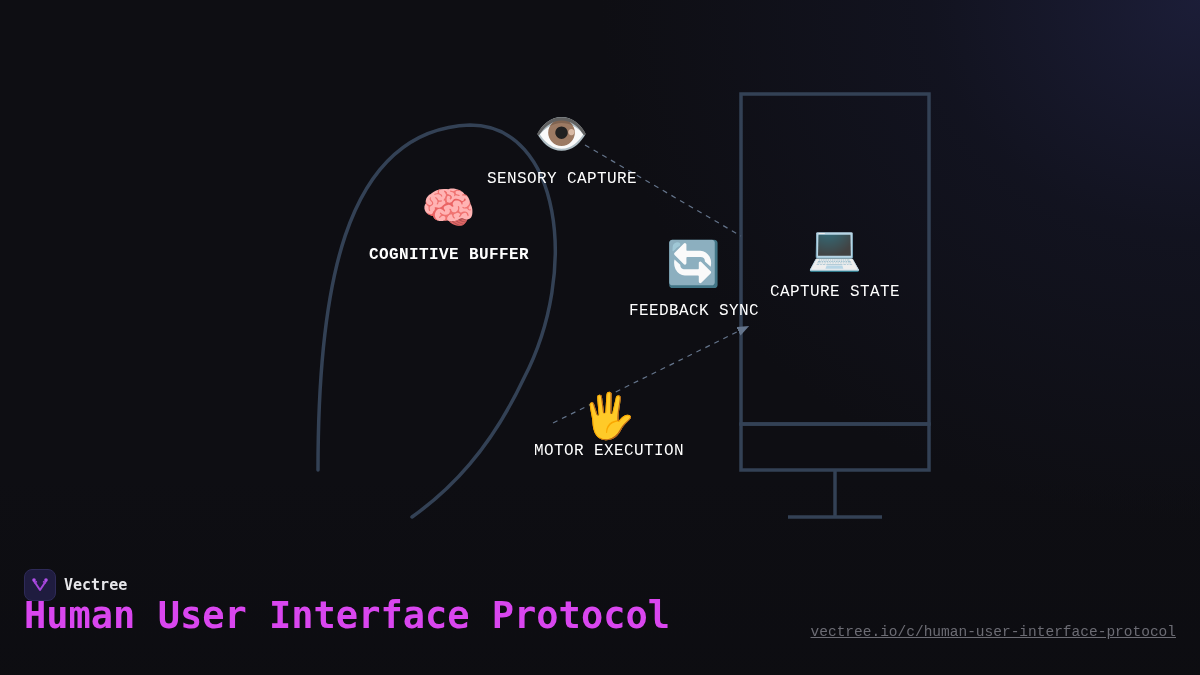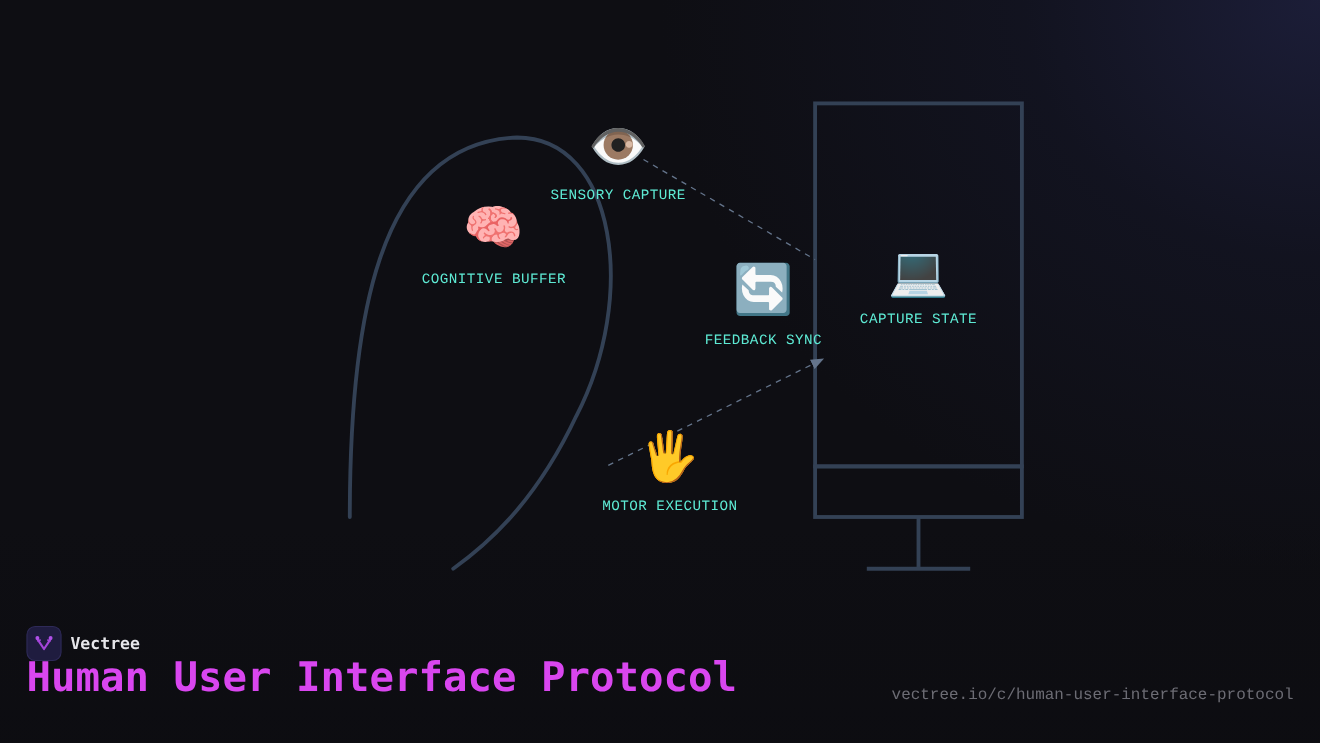--- a/index.html
+++ b/index.html
@@ -18,21 +18,21 @@
     svg.diagram { position: absolute; left: 0; top: 0; }
     .node {
       position: absolute; transform: translateX(-50%);
       display: flex; flex-direction: column; align-items: center;
     }
     .node .emoji {
       font-family: "DejaVu Sans", sans-serif;
       font-size: 44px; line-height: 52px; height: 52px;
     }
     .node .label {
-      font-size: 13px; letter-spacing: 0.4px; color: #5eead4;
+      font-size: 16px; letter-spacing: 0.4px; color: #ffffff;
       white-space: nowrap;
     }
     .brand {
       position: absolute; left: 24px; top: 569px;
       display: flex; align-items: center; gap: 8px;
     }
     .brand-logo {
       width: 32px; height: 32px; border-radius: 8px;
       background: #1f1c3f; border: 1px solid #2e2a58;
       box-sizing: border-box;
@@ -43,21 +43,21 @@
       font-size: 15px; font-weight: bold; color: #e6e6ea;
     }
     .title {
       position: absolute; left: 24px; top: 594px;
       font-family: "DejaVu Sans Mono", monospace;
       font-size: 37px; font-weight: bold; color: #d946ef;
       letter-spacing: 0px; white-space: nowrap;
     }
     .url {
       position: absolute; right: 24px; top: 624px;
-      font-size: 14.5px; color: #6c6c74; white-space: nowrap;
+      font-size: 14.5px; color: #6c6c74; white-space: nowrap; text-decoration: underline;
     }
   </style>
 </head>
 <body>
 
 <div class="bg-glow"></div>
 
 <svg class="diagram" width="1200" height="675" viewBox="0 0 1200 675">
   <defs>
     <marker id="arrowhead" markerWidth="10" markerHeight="8" refX="8" refY="4" orient="auto">
@@ -76,36 +76,36 @@
   <line x1="553" y1="423" x2="747" y2="327" stroke="#64748b" stroke-width="1.2" stroke-dasharray="5,5" marker-end="url(#arrowhead)"></line>
 </svg>
 
 <div class="node" style="left:562px; top:108px;">
   <span class="emoji">👁️</span>
   <span class="label" style="margin-top:10px;">SENSORY CAPTURE</span>
 </div>
 
 <div class="node" style="left:449px; top:182px;">
   <span class="emoji">🧠</span>
-  <span class="label" style="margin-top:12px;">COGNITIVE BUFFER</span>
+  <span class="label" style="margin-top:12px;font-weight:bold;">COGNITIVE BUFFER</span>
 </div>
 
 <div class="node" style="left:694px; top:238px;">
   <span class="emoji">🔄</span>
   <span class="label" style="margin-top:12px;font-family:Liberation Mono, monospace;">FEEDBACK SYNC</span>
 </div>
 
 <div class="node" style="left:835px; top:222px;">
   <span class="emoji">💻</span>
   <span class="label" style="margin-top:9px;">CAPTURE STATE</span>
 </div>
 
 <div class="node" style="left:609px; top:390px;">
   <span class="emoji">🖐️</span>
-  <span class="label" style="margin-top:11px;">MOTOR EXECUTION</span>
+  <span class="label" style="">MOTOR EXECUTION</span>
 </div>
 
 <div class="brand">
   <div class="brand-logo">
     <svg width="18" height="16" viewBox="0 0 18 16">
       <path d="M3,4 L9,13 L15,4" fill="none" stroke="#a445d8" stroke-width="2" stroke-linecap="round" stroke-linejoin="round"></path>
       <circle cx="3" cy="3" r="1.8" fill="#b050e8"></circle>
       <circle cx="15" cy="3" r="1.8" fill="#b050e8"></circle>
       <line x1="3" y1="6" x2="6" y2="4.5" stroke="#a445d8" stroke-width="1.5"></line>
       <line x1="15" y1="6" x2="12" y2="4.5" stroke="#a445d8" stroke-width="1.5"></line>

